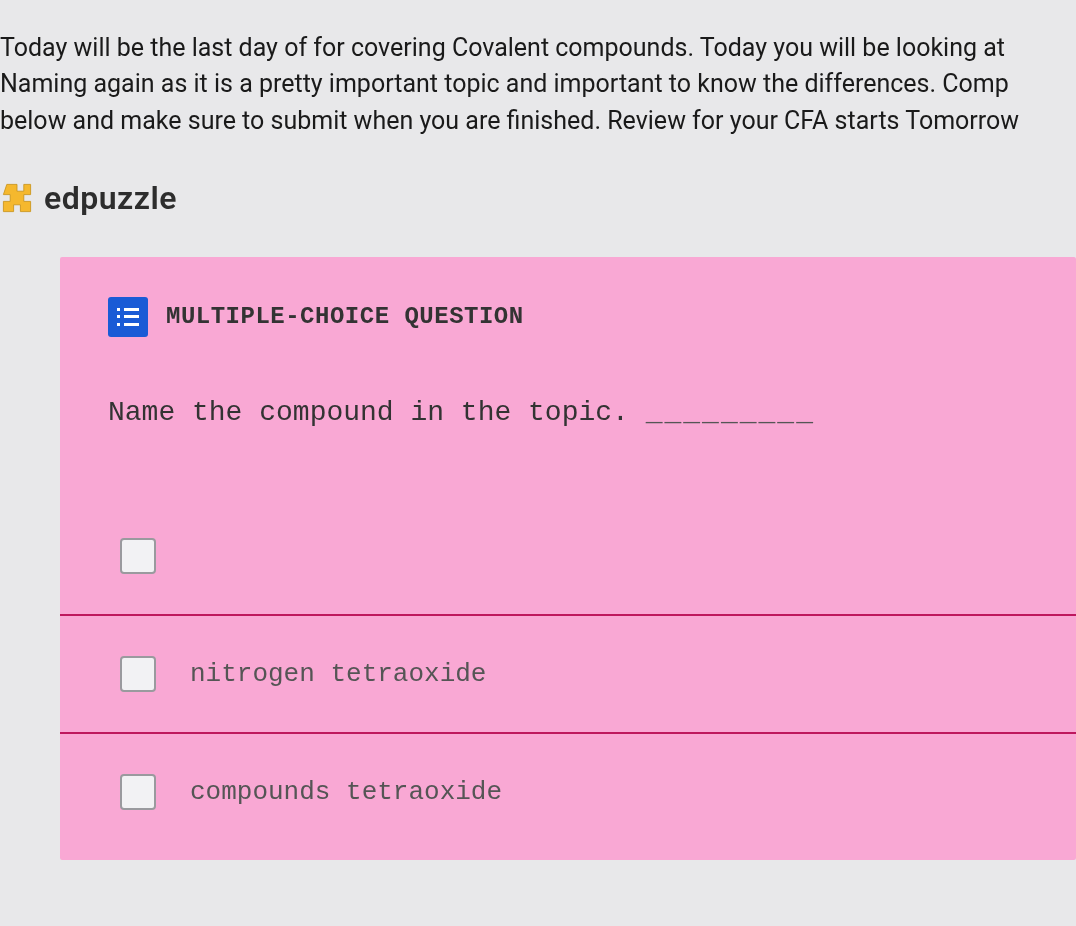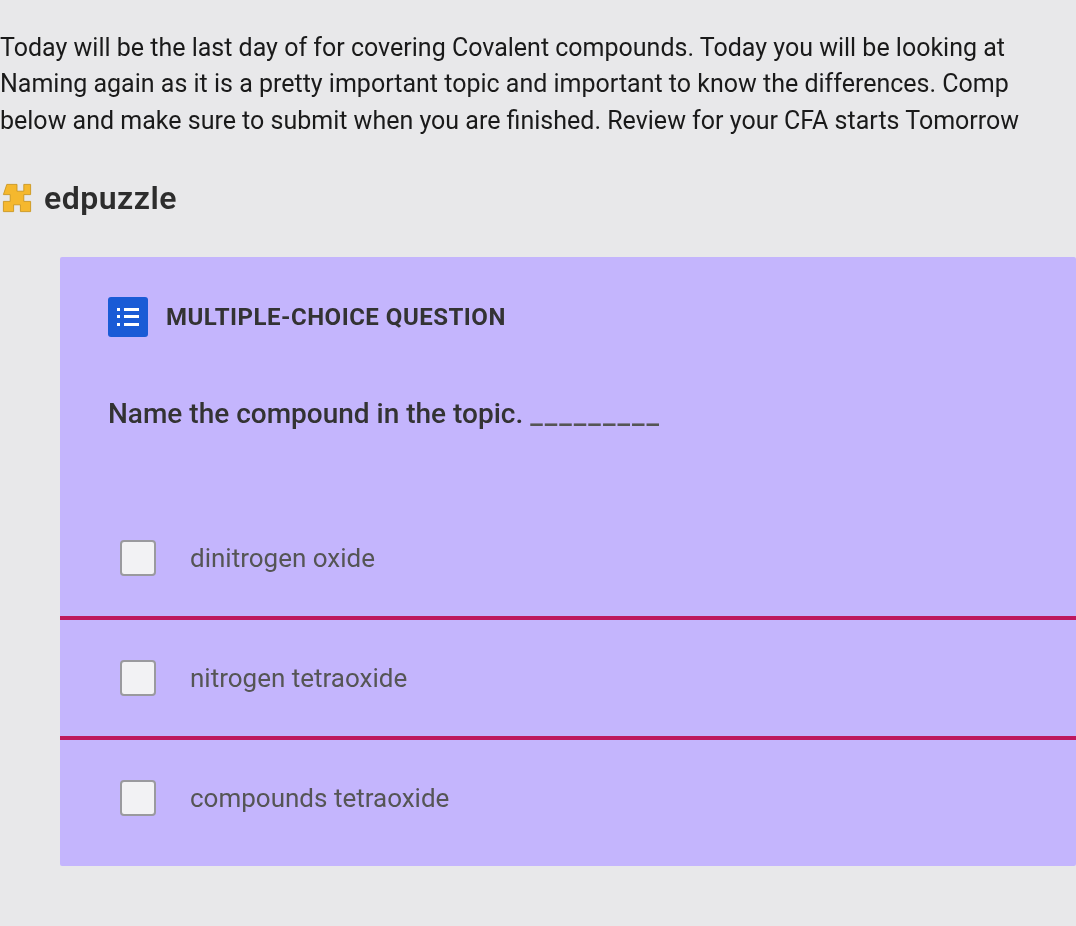--- a/index.html
+++ b/index.html
@@ -34,24 +34,25 @@
     height: 34px;
     display: block;
   }
   .brand-text {
     font-size: 32px;
     font-weight: 600;
     color: #2d2d2d;
     letter-spacing: 0.5px;
   }
   .card {
-    background: #c4b5fd;
+    background: #f9a8d4;
     margin-left: 60px;
     border-radius: 2px;
     padding-bottom: 0;
+    font-family: Liberation Mono, monospace;
   }
   .card-inner {
     padding: 40px 48px 10px 48px;
   }
   .q-header {
     display: flex;
     align-items: center;
     gap: 18px;
     margin-bottom: 60px;
   }
@@ -105,21 +106,21 @@
   }
   .options {
     margin-left: -48px;
     margin-right: -48px;
   }
   .option {
     display: flex;
     align-items: center;
     gap: 34px;
     padding: 40px 48px 40px 60px;
-    border-top: 4px solid #be185d;
+    border-top: 2px solid #be185d;
   }
   .option:first-child {
     border-top: none;
   }
   .checkbox {
     width: 36px;
     height: 36px;
     border: 2px solid #9a9a9e;
     border-radius: 4px;
     background: #f2f2f4;
@@ -171,21 +172,20 @@
     </div>
 
     <div class="q-text">
       <span>Name the compound in the topic.</span>
       <span class="blank">_________</span>
     </div>
 
     <div class="options">
       <div class="option">
         <div class="checkbox"></div>
-        <div class="option-label">dinitrogen oxide</div>
       </div>
       <div class="option">
         <div class="checkbox"></div>
         <div class="option-label">nitrogen tetraoxide</div>
       </div>
       <div class="option">
         <div class="checkbox"></div>
         <div class="option-label">compounds tetraoxide</div>
       </div>
     </div>

